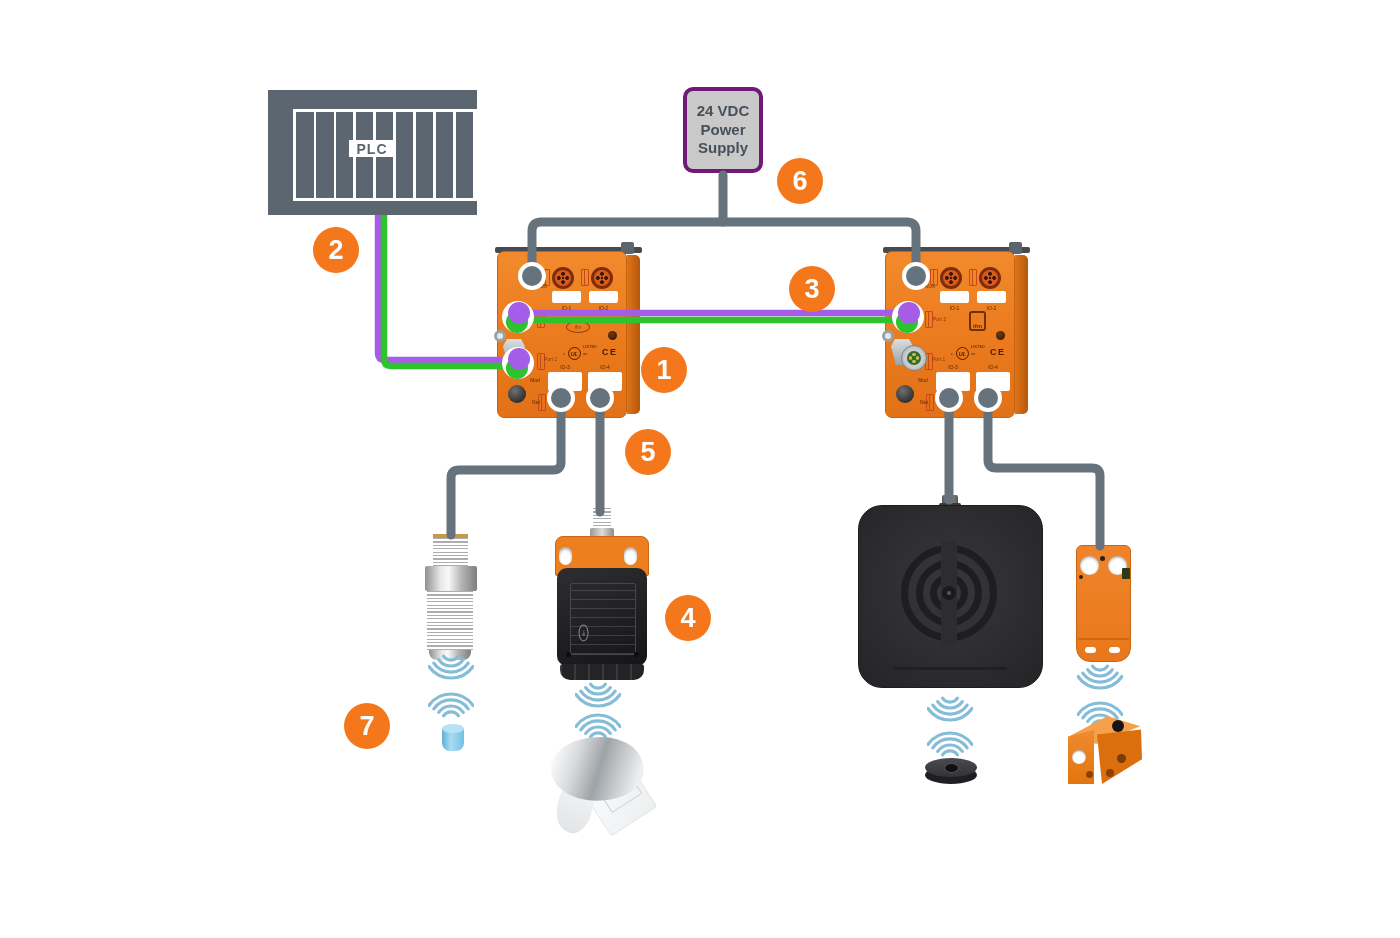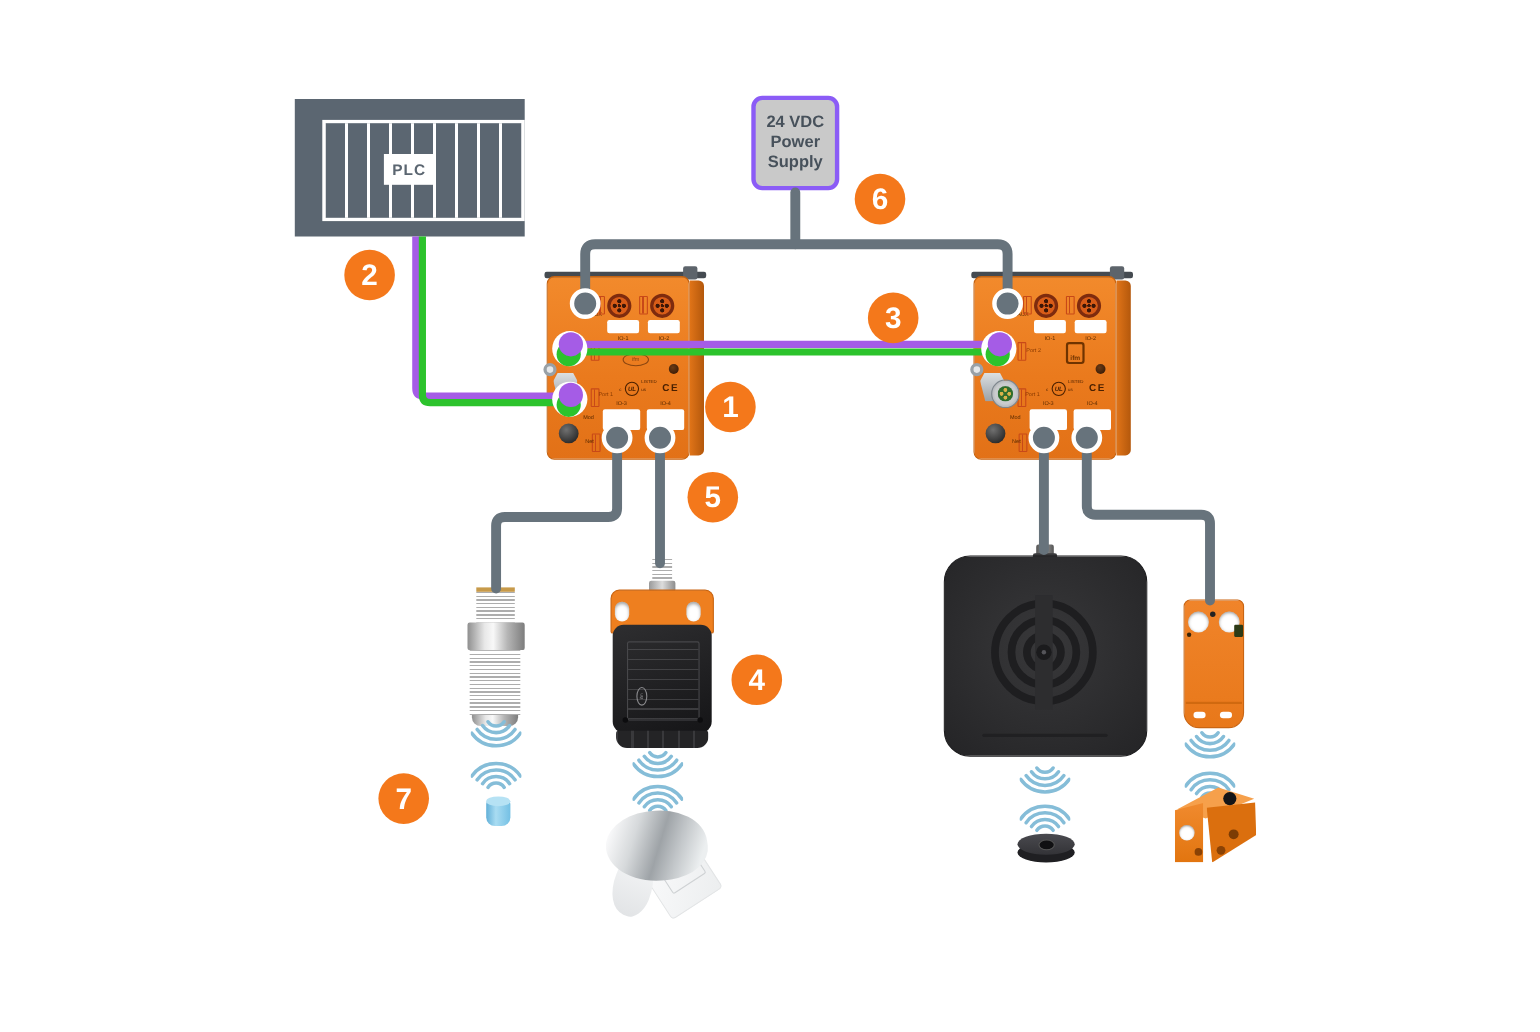--- a/index.html
+++ b/index.html
@@ -4,25 +4,25 @@
 <style>
   html,body{margin:0;padding:0;background:#fff;}
   #canvas{position:relative;width:1400px;height:938px;background:#ffffff;overflow:hidden;
           font-family:"Liberation Sans",sans-serif;}
   .abs{position:absolute;}
 
   
   .plc-box{position:absolute;left:268px;top:90px;width:209px;height:125px;background:#5b6671;}
   .plc-slots{position:absolute;left:25px;top:19px;width:178px;height:86px;border:3px solid #fff;
     background:repeating-linear-gradient(90deg,transparent 0 17.5px,#fff 17.5px 20px);}
-  .plc-label{position:absolute;left:81px;top:50px;width:46px;height:28px;background:#fff;color:#5b6671;
+  .plc-label{position:absolute;left:81px;top:50px;width:46px;height:17px;background:#fff;color:#5b6671;
     font-weight:bold;font-size:14px;display:flex;align-items:center;justify-content:center;letter-spacing:1px;}
 
   
-  .psu{position:absolute;left:683px;top:87px;width:80px;height:86px;background:#c9c9c9;border:4px solid #8b5cf6;
+  .psu{position:absolute;left:683px;top:87px;width:80px;height:86px;background:#c9c9c9;border:4px solid #701a75;
     border-radius:10px;display:flex;align-items:center;justify-content:center;box-sizing:border-box;}
   .psu-label{font-size:15px;font-weight:bold;color:#47515b;text-align:center;line-height:1.25;white-space:pre-line;}
 
   
   .badge{position:absolute;width:46px;height:46px;border-radius:50%;background:#f4781b;color:#fff;
     font-size:27px;font-weight:bold;display:flex;align-items:center;justify-content:center;}
 
   
   .module{position:absolute;width:143px;height:173px;}
   .m-strip{position:absolute;left:-2px;top:0;width:147px;height:6px;background:#454b51;border-radius:2px;}

